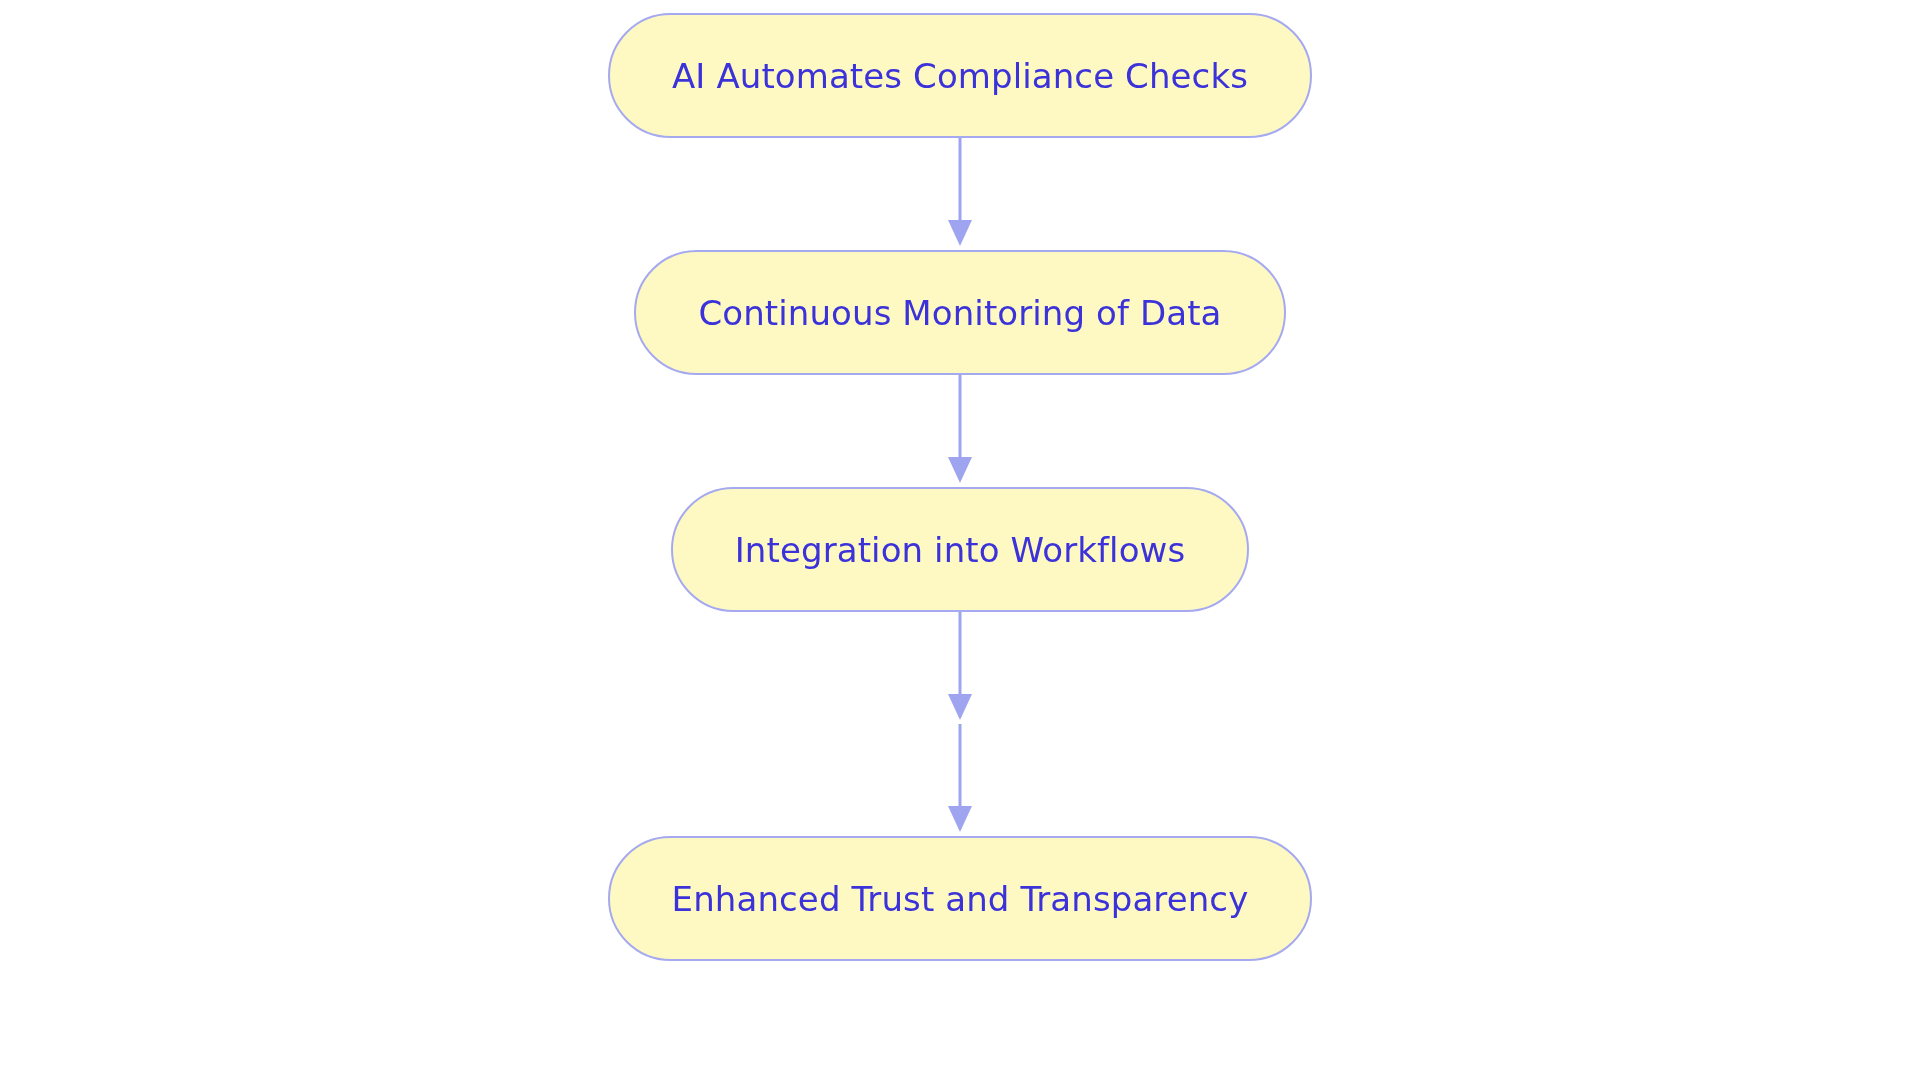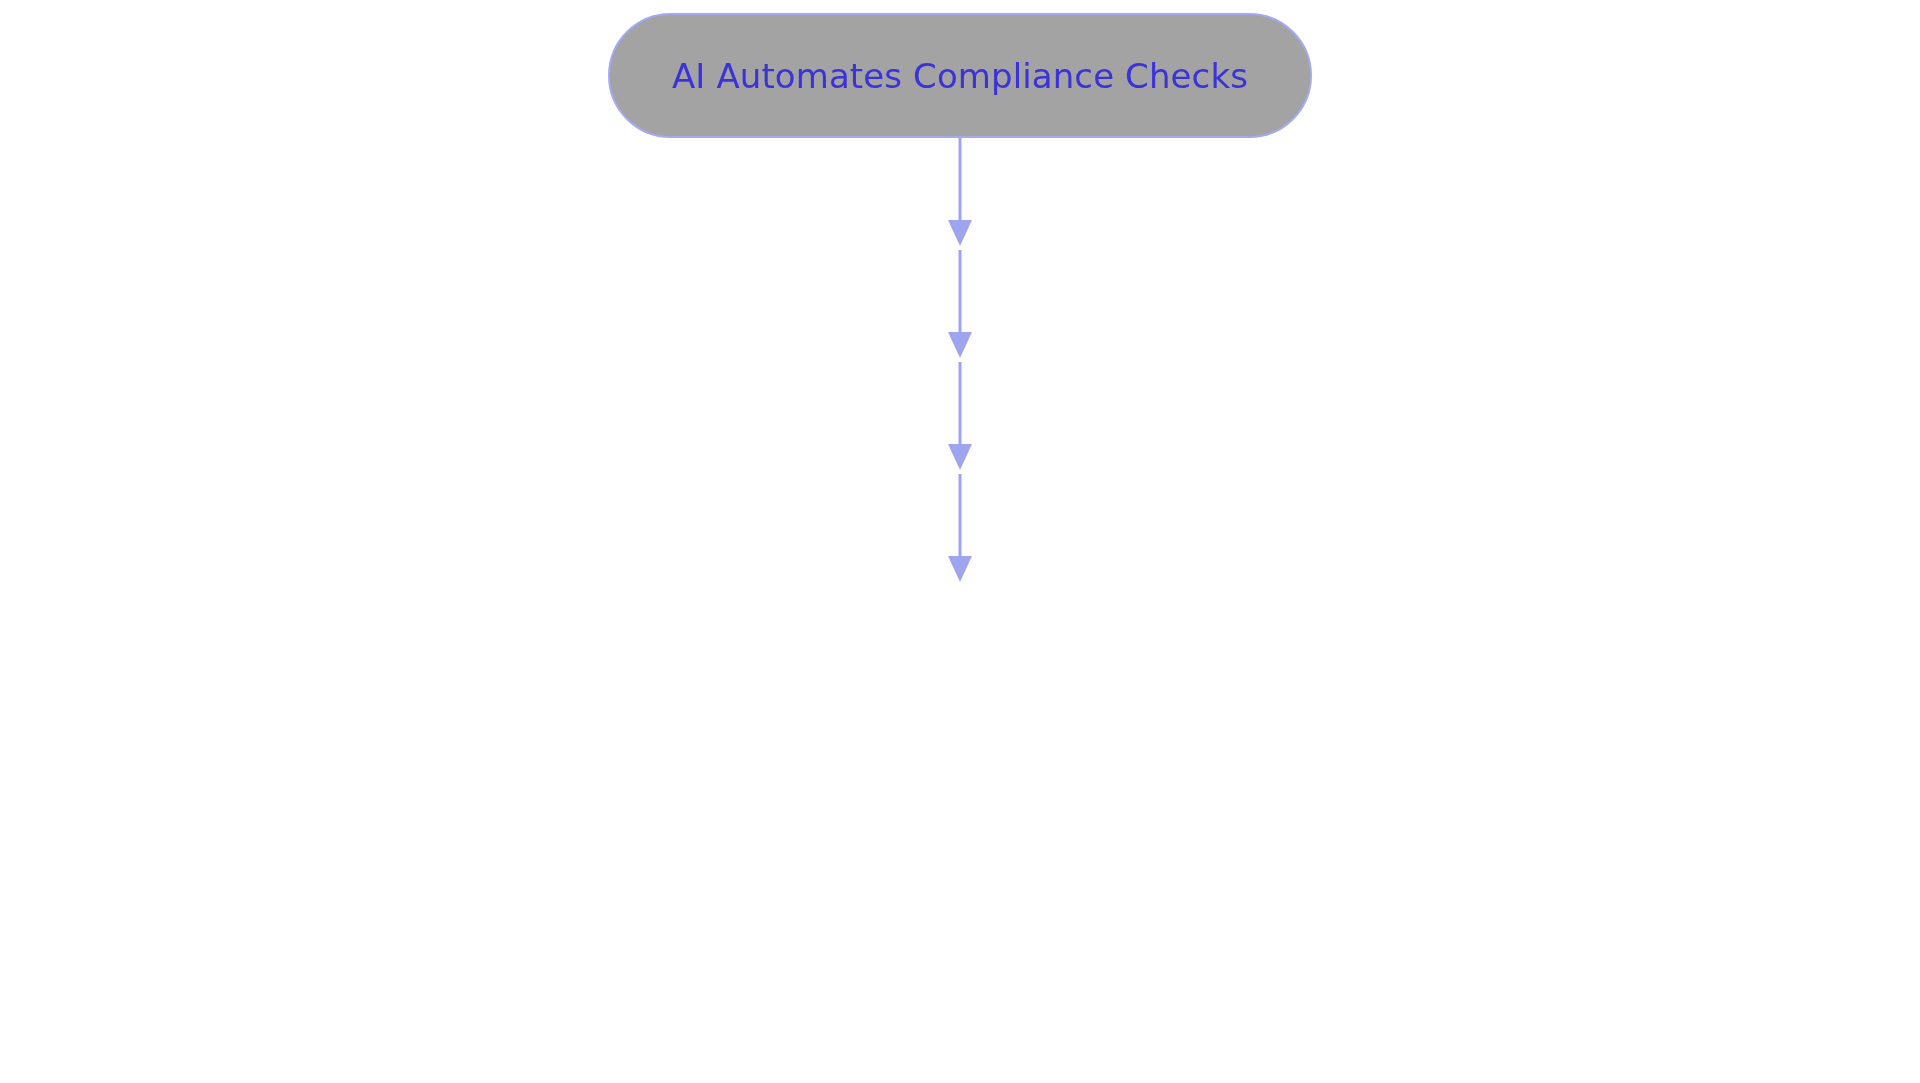--- a/index.html
+++ b/index.html
@@ -23,21 +23,21 @@
     display: flex;
     flex-direction: column;
     align-items: center;
     justify-content: flex-start;
   }
 
   .flow-node {
     box-sizing: border-box;
     height: 125px;
     border-radius: 62.5px;
-    background: #a3a3a3;
+    background: #fef9c3;
     border: 2px solid #a5a9f0;
     display: flex;
     align-items: center;
     justify-content: flex-end;
     padding: 0 62px;
     position: relative;
     z-index: 2;
   }
 
   .flow-node-label {
@@ -74,38 +74,47 @@
     <span class="flow-node-label">AI Automates Compliance Checks</span>
   </div>
 
   <div class="flow-connector">
     <svg width="40" height="112" viewBox="0 0 40 112" xmlns="http://www.w3.org/2000/svg">
       <line x1="20" y1="0" x2="20" y2="88" stroke="#9fa4f0" stroke-width="3"></line>
       <polygon points="20,108 8,82 32,82" fill="#9fa4f0"></polygon>
     </svg>
   </div>
 
+  <div class="flow-node">
+    <span class="flow-node-label">Continuous Monitoring of Data</span>
+  </div>
+
+  <div class="flow-connector">
+    <svg width="40" height="112" viewBox="0 0 40 112" xmlns="http://www.w3.org/2000/svg">
+      <line x1="20" y1="0" x2="20" y2="88" stroke="#9fa4f0" stroke-width="3"></line>
+      <polygon points="20,108 8,82 32,82" fill="#9fa4f0"></polygon>
+    </svg>
+  </div>
+
+  <div class="flow-node">
+    <span class="flow-node-label">Integration into Workflows</span>
+  </div>
 
   <div class="flow-connector">
     <svg width="40" height="112" viewBox="0 0 40 112" xmlns="http://www.w3.org/2000/svg">
       <line x1="20" y1="0" x2="20" y2="88" stroke="#9fa4f0" stroke-width="3"></line>
       <polygon points="20,108 8,82 32,82" fill="#9fa4f0"></polygon>
     </svg>
   </div>
 
 
   <div class="flow-connector">
     <svg width="40" height="112" viewBox="0 0 40 112" xmlns="http://www.w3.org/2000/svg">
       <line x1="20" y1="0" x2="20" y2="88" stroke="#9fa4f0" stroke-width="3"></line>
       <polygon points="20,108 8,82 32,82" fill="#9fa4f0"></polygon>
     </svg>
   </div>
 
-
-  <div class="flow-connector">
-    <svg width="40" height="112" viewBox="0 0 40 112" xmlns="http://www.w3.org/2000/svg">
-      <line x1="20" y1="0" x2="20" y2="88" stroke="#9fa4f0" stroke-width="3"></line>
-      <polygon points="20,108 8,82 32,82" fill="#9fa4f0"></polygon>
-    </svg>
+  <div class="flow-node">
+    <span class="flow-node-label">Enhanced Trust and Transparency</span>
   </div>
-
 
 </div>
 
 </body></html>

